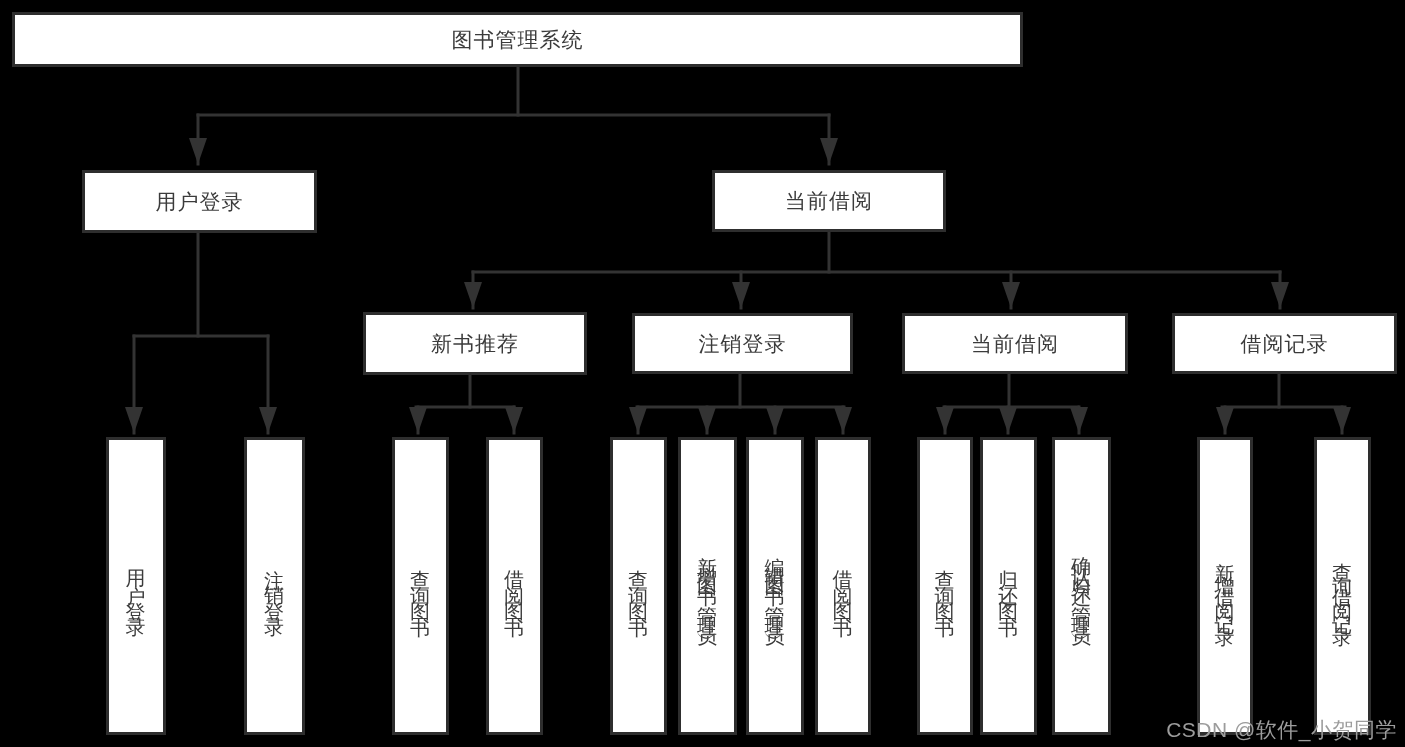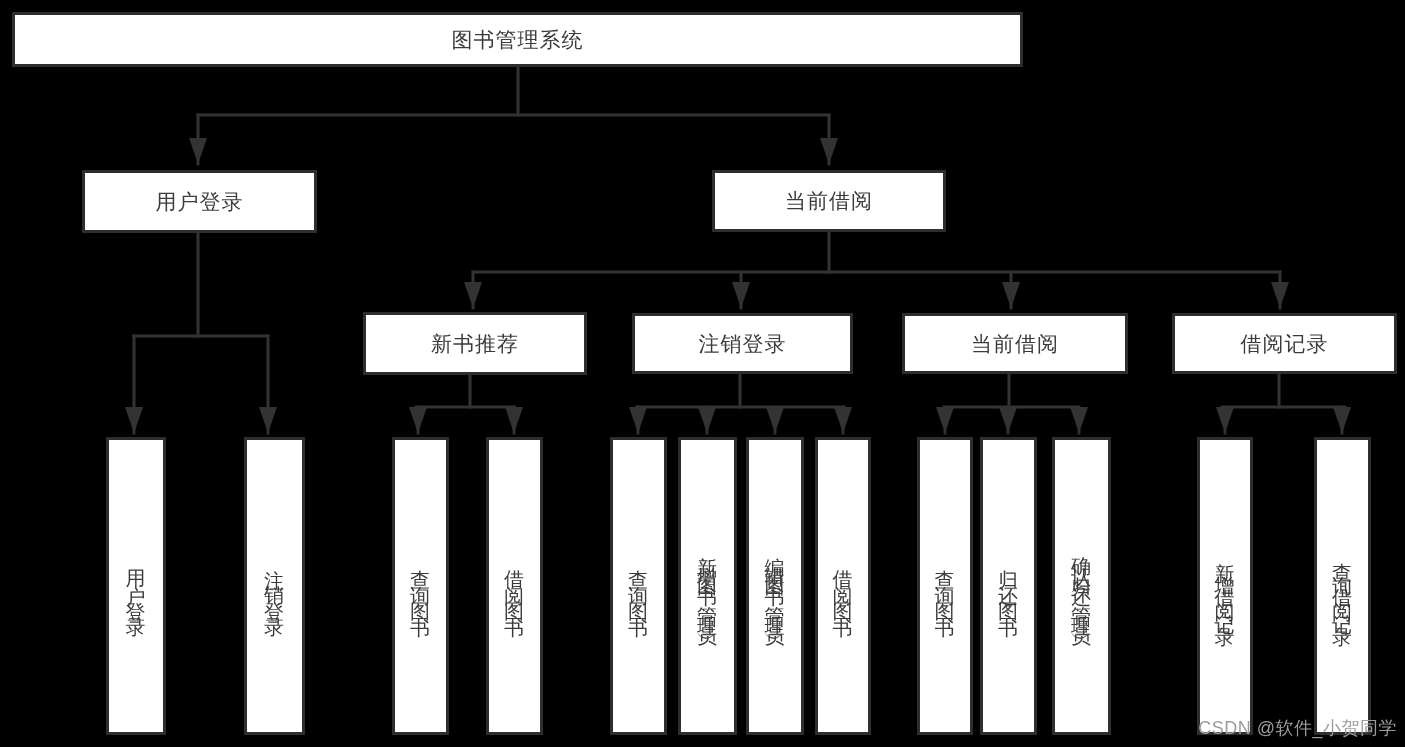--- a/index.html
+++ b/index.html
@@ -22,21 +22,21 @@
   .vbox .vtext{
     writing-mode:vertical-rl;
     line-height:1;
     white-space:nowrap;
   }
   .v4 .vtext{letter-spacing:16px;}
   .v6 .vtext{letter-spacing:13px;}
   .v9 .vtext{letter-spacing:10px;}
   .watermark{
     position:absolute;right:8px;top:716px;
-    color:#9c9c9c;font-size:18px;letter-spacing:0.5px;
+    color:#9c9c9c;font-size:21px;letter-spacing:0.5px;
   }
 </style>
 </head>
 <body>
 
 <div class="canvas">
 
   <svg class="connectors" viewBox="0 0 1405 747" aria-hidden="true">
     <defs>
       <marker id="arrow" markerUnits="userSpaceOnUse" markerWidth="28" markerHeight="20" refX="26" refY="9" orient="auto">

